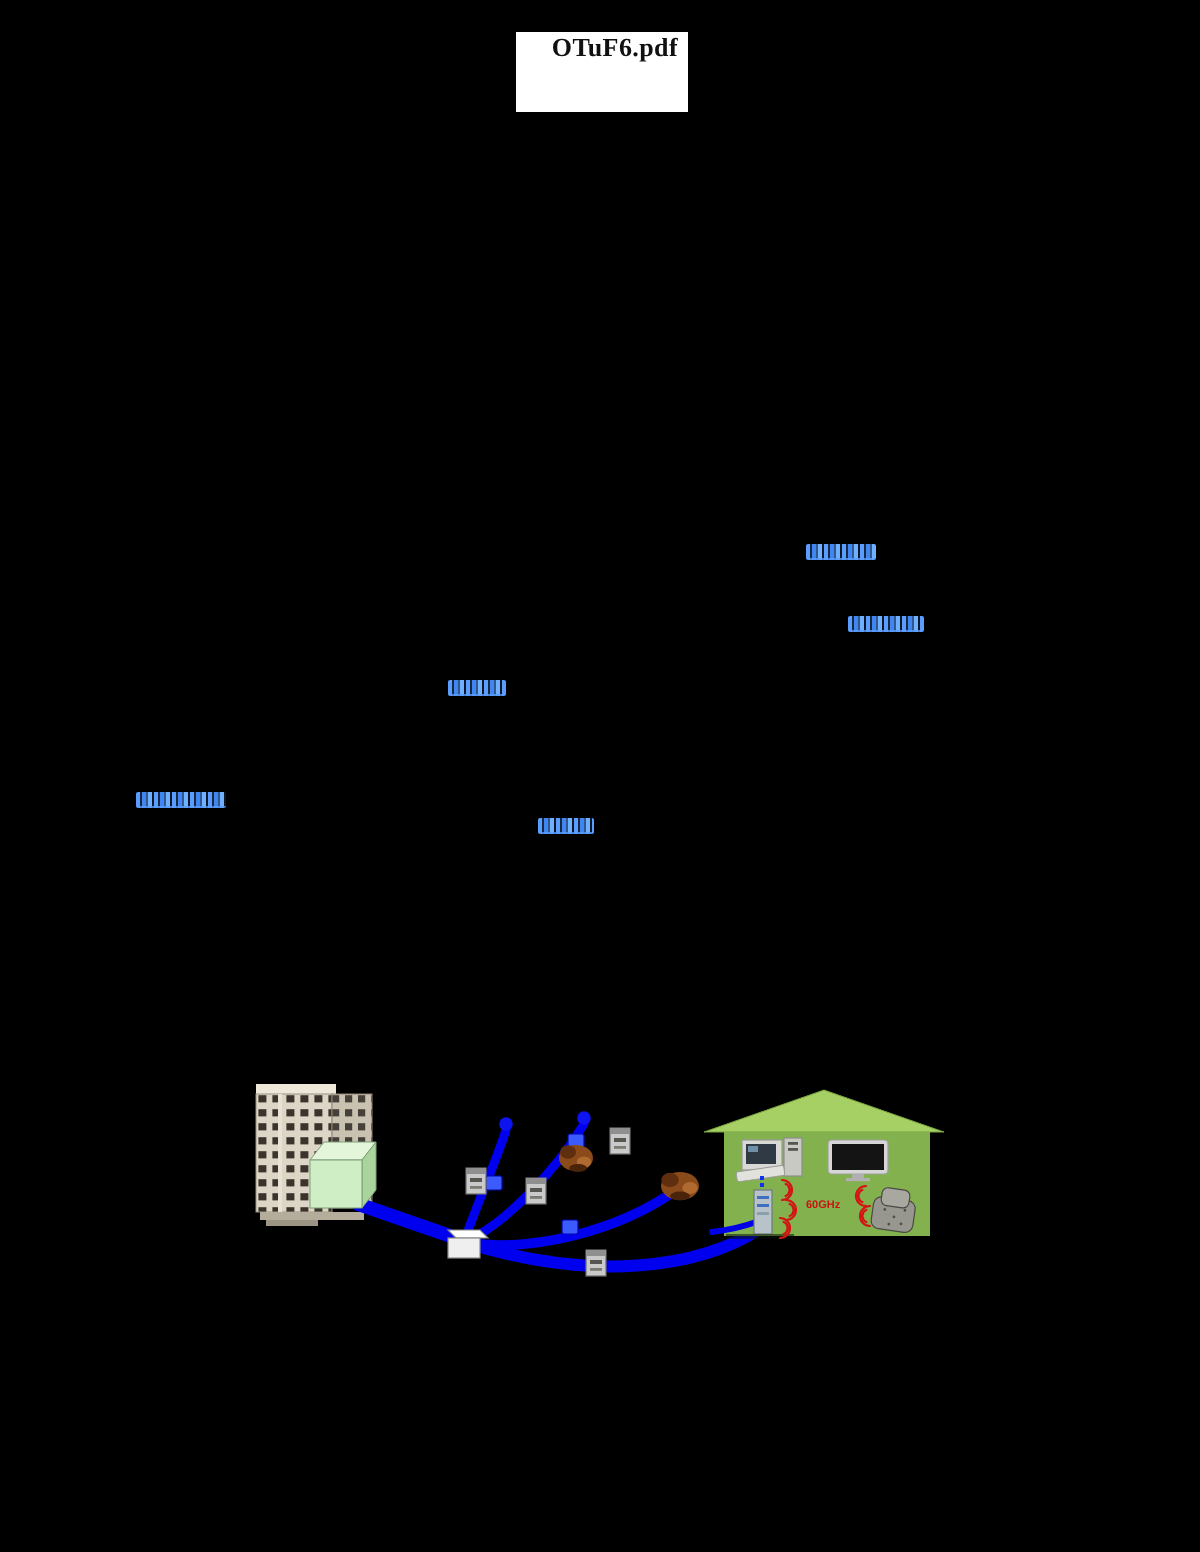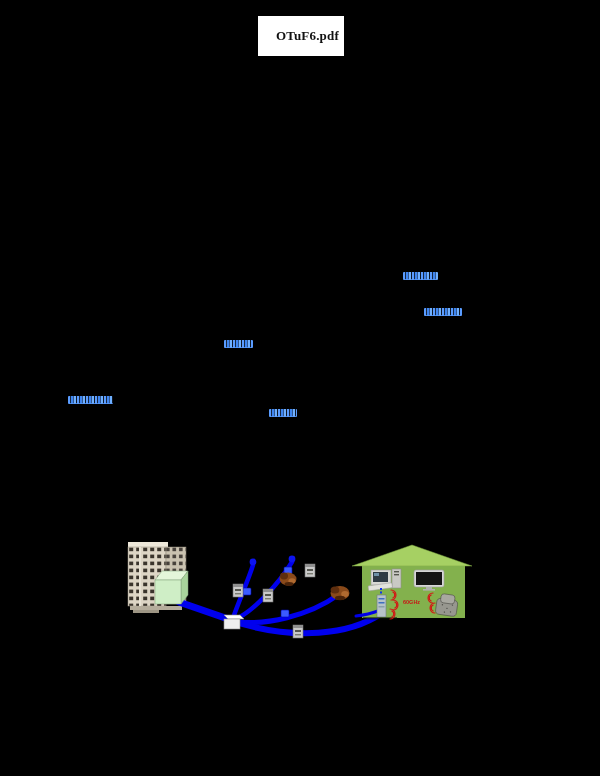--- a/index.html
+++ b/index.html
@@ -5,21 +5,21 @@
   html,body{margin:0;padding:0;}
   body{
     width:600px;height:776px;position:relative;overflow:hidden;
     background:#000000;
     font-family:"Liberation Serif", serif;
   }
   
   .title-box{
     position:absolute;left:258px;top:16px;width:86px;height:40px;
     background:#ffffff;box-sizing:border-box;
-    display:flex;align-items:center;justify-content:flex-end;
+    display:flex;align-items:flex-start;justify-content:flex-end;
     padding-right:5px;
   }
   .title-box span{
     font-weight:bold;font-size:13px;color:#111;
     font-family:"Liberation Serif", serif;letter-spacing:.2px;
   }
   
   .link-blob{
     position:absolute;height:7px;border-radius:1px;
     background:repeating-linear-gradient(90deg,

